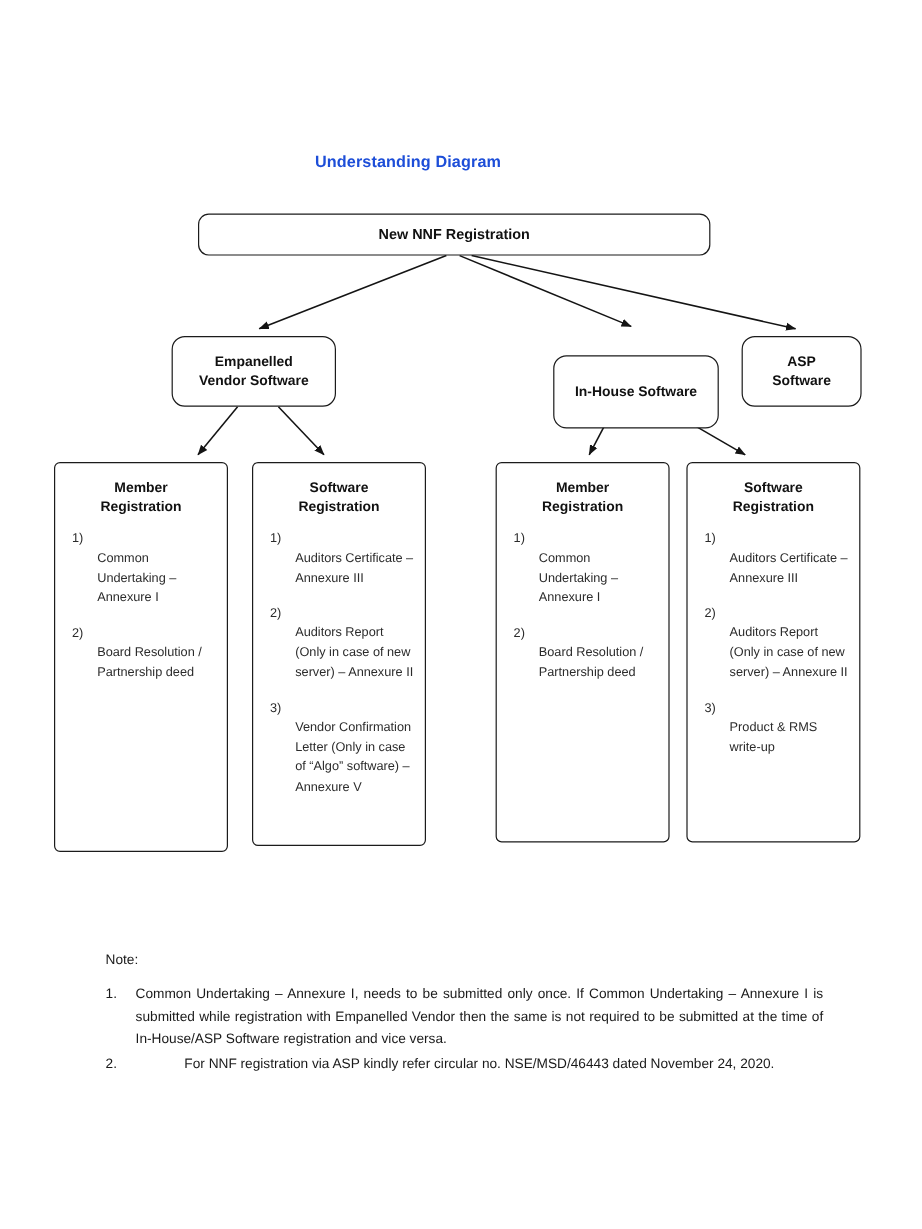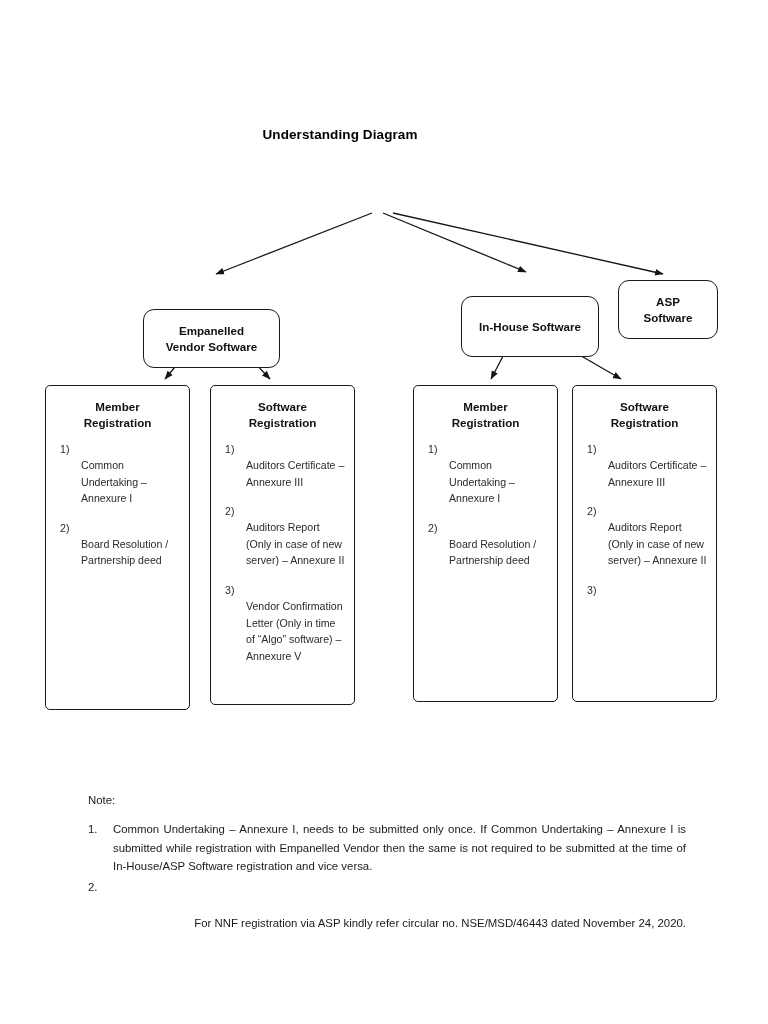--- a/index.html
+++ b/index.html
@@ -23,21 +23,21 @@
   
   #doc-title {
     position: absolute;
     left: 0;
     top: 127px;
     width: 680px;
     text-align: center;
     font-size: 13.5px;
     font-weight: bold;
     letter-spacing: 0.1px;
-    color: #000000;
+    color: #1d4ed8;
   }
 
   
   #connectors {
     position: absolute;
     left: 0; top: 0;
     width: 768px; height: 1024px;
     pointer-events: none;
   }
 
@@ -69,21 +69,21 @@
     height: 35px;
     justify-content: center;
     border-radius: 9px;
   }
   #node-root .node-title { font-size: 12px; }
 
   
   .node-l2 {
     justify-content: center;
   }
-  #node-empanelled { left: 143px; top: 280px; width: 137px; height: 59px; margin-top: 29px; }
+  #node-empanelled { left: 143px; top: 280px; width: 137px; height: 59px; }
   #node-inhouse    { left: 461px; top: 278px; width: 138px; height: 61px; margin-top: 18px; }
   #node-asp        { left: 618px; top: 280px; width: 100px; height: 59px; justify-content: center; }
 
   
   .node-leaf {
     border-radius: 5px;
     padding: 13px 7px 10px 7px;
     align-items: stretch;
   }
   #node-leaf-0 { left: 45px;  top: 385px; width: 145px; height: 325px; }
@@ -126,21 +126,21 @@
     margin-bottom: 12px;
   }
   .note-row {
     display: flex;
     font-size: 11.4px;
     line-height: 18.5px;
     margin-bottom: 2px;
   }
   .note-num { flex: 0 0 25px; }
   .note-body { flex: 1 1 auto; text-align: justify; }
-  .note-row:last-child .note-body { text-align: right; margin-top: 36px; }
+  .note-row:last-child .note-body { text-align: center; }
 </style>
 </head>
 <body>
 
 <div id="page">
 
   <div id="doc-title">Understanding Diagram</div>
 
   <svg id="connectors" viewBox="0 0 768 1024" width="768" height="1024">
     <defs>
@@ -155,20 +155,23 @@
       <path d="M393,213 L663,274"></path>
 
       <path d="M198,339 L165,379"></path>
       <path d="M232,339 L270,379"></path>
 
       <path d="M512,339 L491,379"></path>
       <path d="M552,339 L621,379"></path>
     </g>
   </svg>
 
+  <div class="node" id="node-root">
+    <div class="node-title">New NNF Registration</div>
+  </div>
 
   <div class="node node-l2" id="node-empanelled">
     <div class="node-title">Empanelled
 Vendor Software</div>
   </div>
 
   <div class="node node-l2" id="node-inhouse">
     <div class="node-title">In-House Software</div>
   </div>
 
@@ -199,21 +202,21 @@
       <li class="leaf-item">
         <span class="leaf-marker">1)</span>
         <span class="leaf-text">Auditors Certificate – Annexure III</span>
       </li>
       <li class="leaf-item">
         <span class="leaf-marker">2)</span>
         <span class="leaf-text">Auditors Report (Only in case of new server) – Annexure II</span>
       </li>
       <li class="leaf-item">
         <span class="leaf-marker">3)</span>
-        <span class="leaf-text">Vendor Confirmation Letter (Only in time of “Algo” software) – Annexure V</span>
+        <span class="leaf-text">Vendor Confirmation Letter (Only in case of “Algo” software) – Annexure V</span>
       </li>
     </ul>
   </div>
 
   <div class="node node-leaf" id="node-leaf-2">
     <div class="node-title">Member
 Registration</div>
     <ul class="leaf-list">
       <li class="leaf-item">
         <span class="leaf-marker">1)</span>
@@ -233,20 +236,21 @@
       <li class="leaf-item">
         <span class="leaf-marker">1)</span>
         <span class="leaf-text">Auditors Certificate – Annexure III</span>
       </li>
       <li class="leaf-item">
         <span class="leaf-marker">2)</span>
         <span class="leaf-text">Auditors Report (Only in case of new server) – Annexure II</span>
       </li>
       <li class="leaf-item">
         <span class="leaf-marker">3)</span>
+        <span class="leaf-text">Product &amp; RMS write-up</span>
       </li>
     </ul>
   </div>
 
   <div id="notes">
     <div id="notes-heading">Note:</div>
 
     <div class="note-row">
       <span class="note-num">1.</span>
       <span class="note-body">Common Undertaking – Annexure I, needs to be submitted only once. If Common Undertaking – Annexure I is submitted while registration with Empanelled Vendor then the same is not required to be submitted at the time of In-House/ASP Software registration and vice versa.</span>

